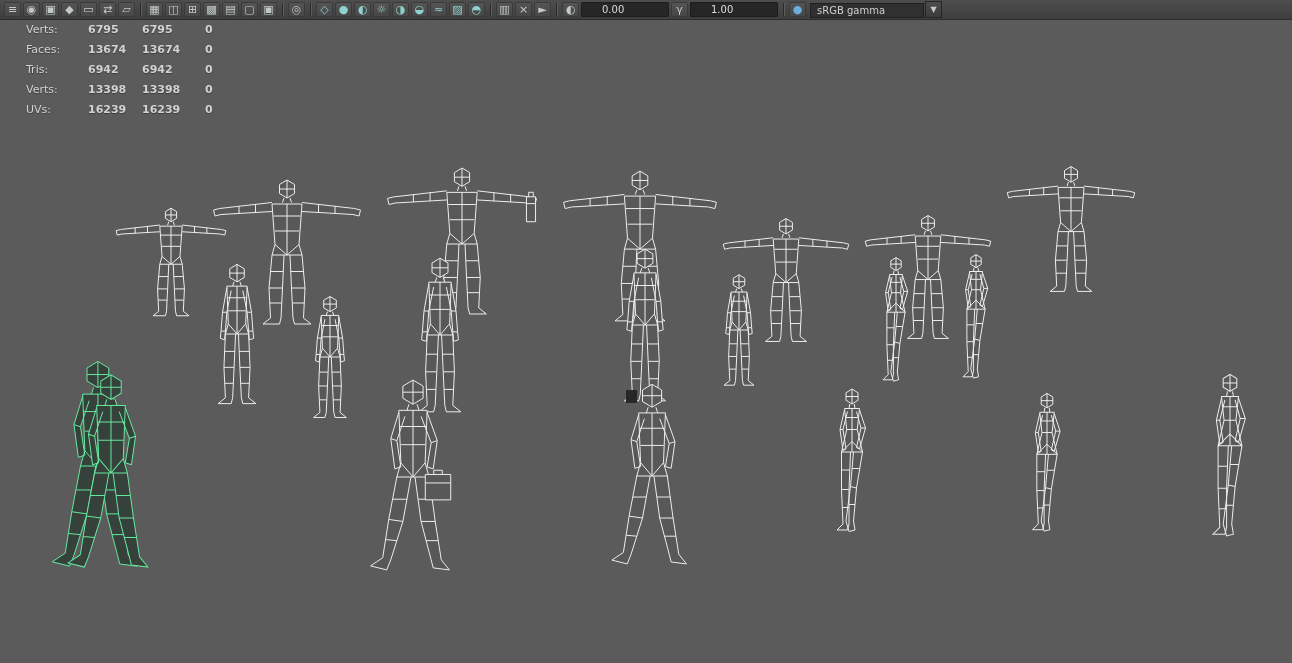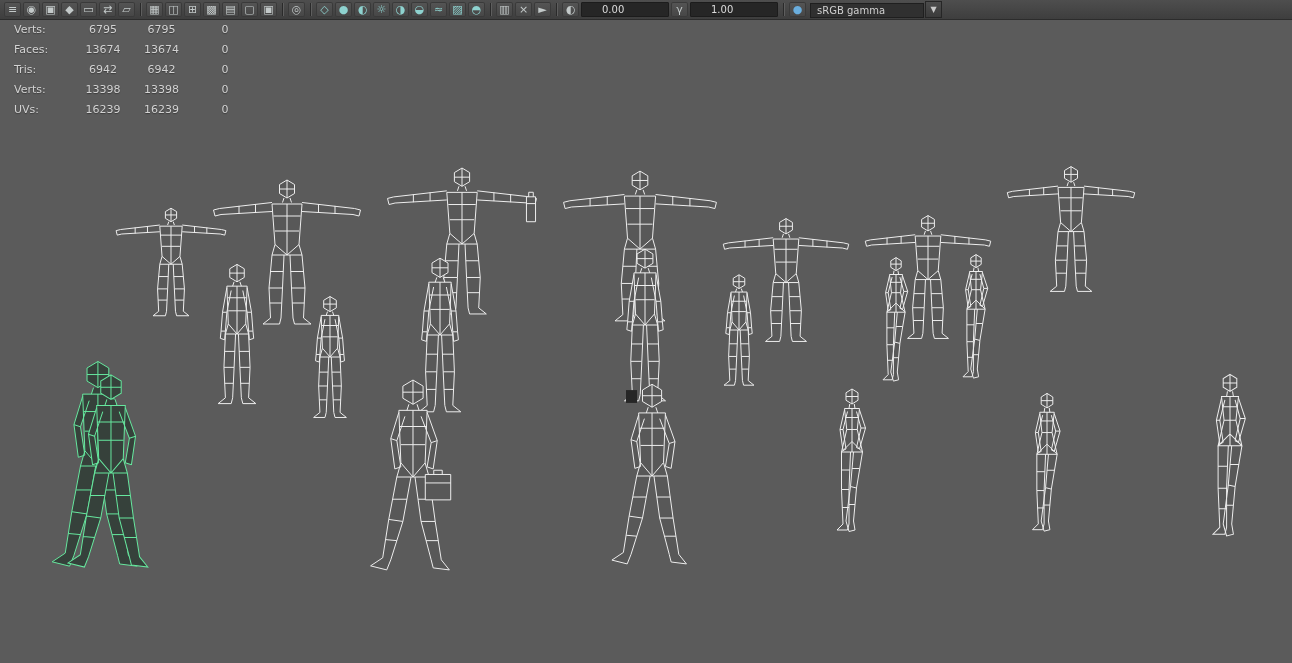--- a/index.html
+++ b/index.html
@@ -37,23 +37,23 @@
     color:#cfcfcf;font-size:10px;display:flex;align-items:center;padding:0 6px;
   }
   .tbdroparrow{
     width:15px;height:15px;margin-left:1px;
     background:linear-gradient(#4c4c4c,#3b3b3b);border:1px solid #262626;
     display:flex;align-items:center;justify-content:center;
     color:#c8c8c8;font-size:8px;
   }
   
   .hud{position:absolute;top:19px;left:0;z-index:2;font-size:11px;color:#d2d2d2;text-shadow:0 1px 1px rgba(0,0,0,.35);}
-  .hudrow{display:grid;grid-template-columns:62px 54px 63px 64px;height:20px;align-items:center;padding-left:14px;}
+  .hudrow{display:grid;grid-template-columns:62px 54px 63px 64px;height:20px;align-items:center;padding-left:26px;}
   .hudrow .lab{text-align:left;}
-  .hudrow .num{text-align:center;}
+  .hudrow .num{text-align:left;font-weight:bold;}
   
   #scene{position:absolute;top:0;left:0;z-index:1;}
   use.wire{color:#ededed;}
   use.sel{color:#66e79e;--bf:#36413b;}
 </style>
 </head>
 <body>
 
 <div class="stage">
 

